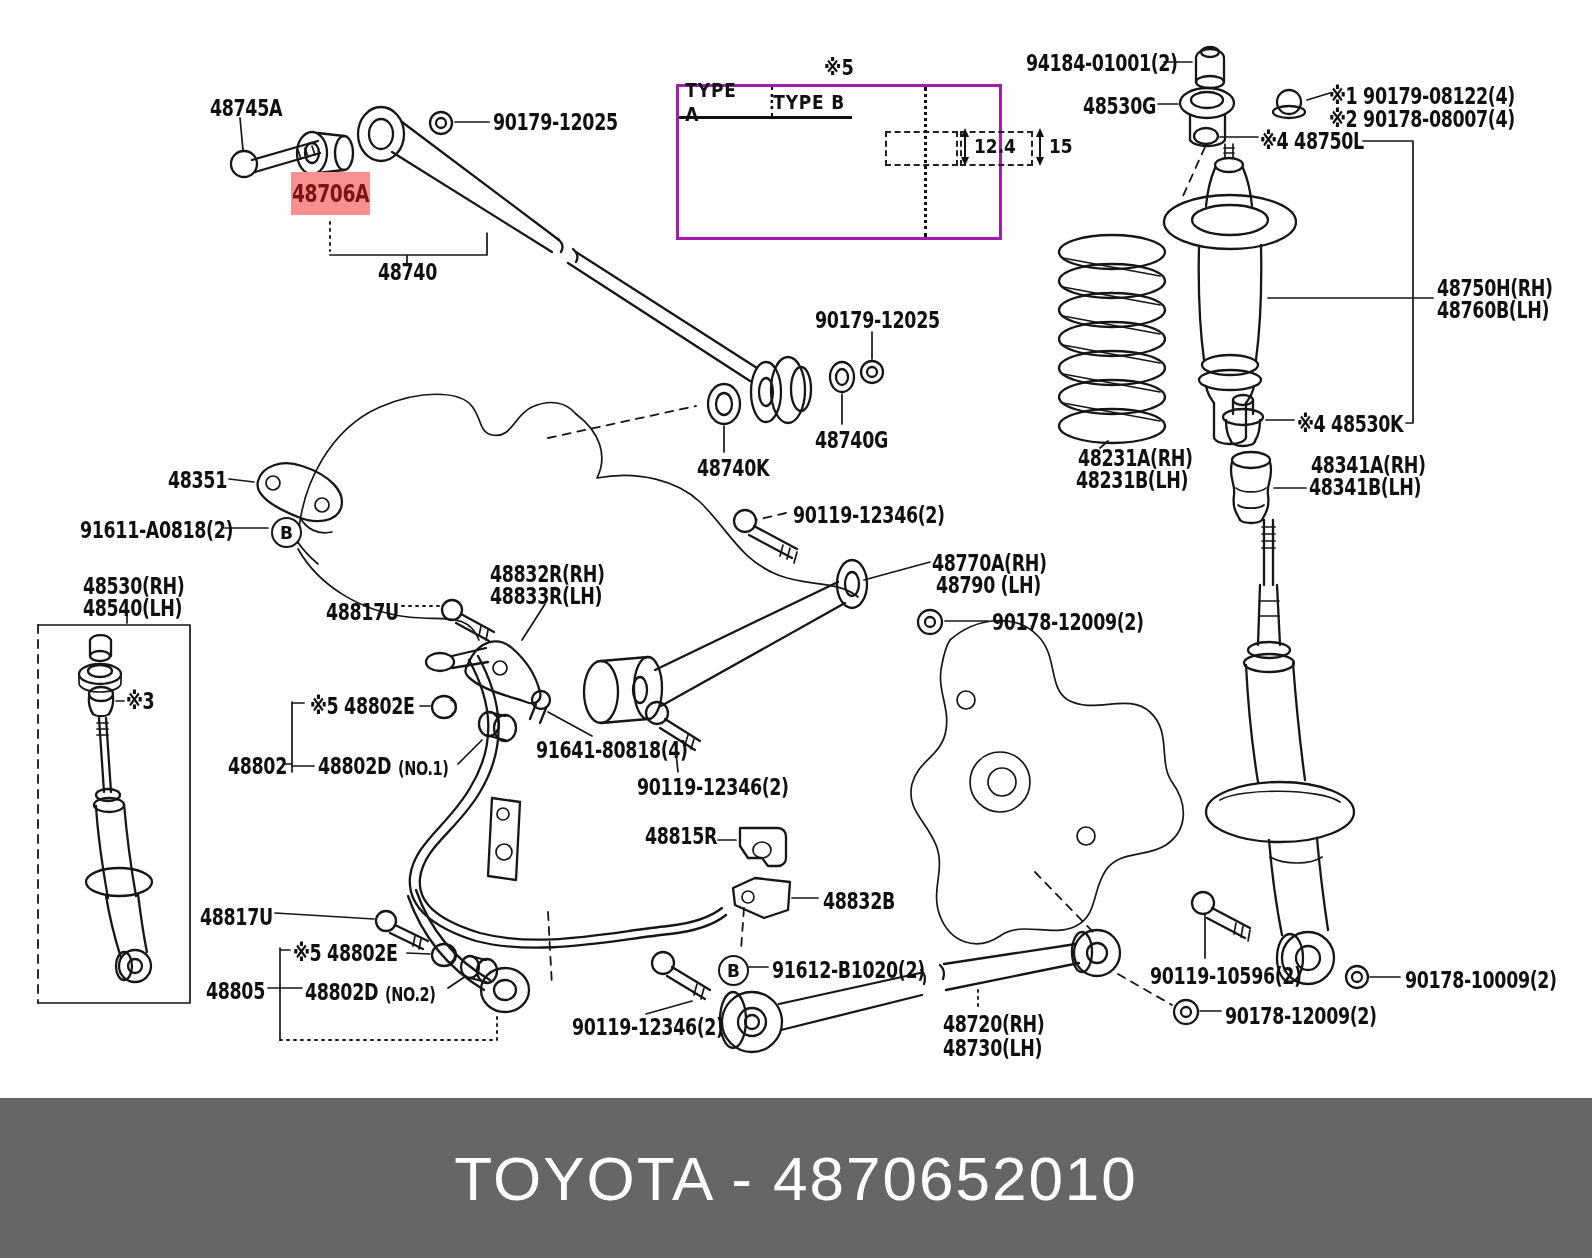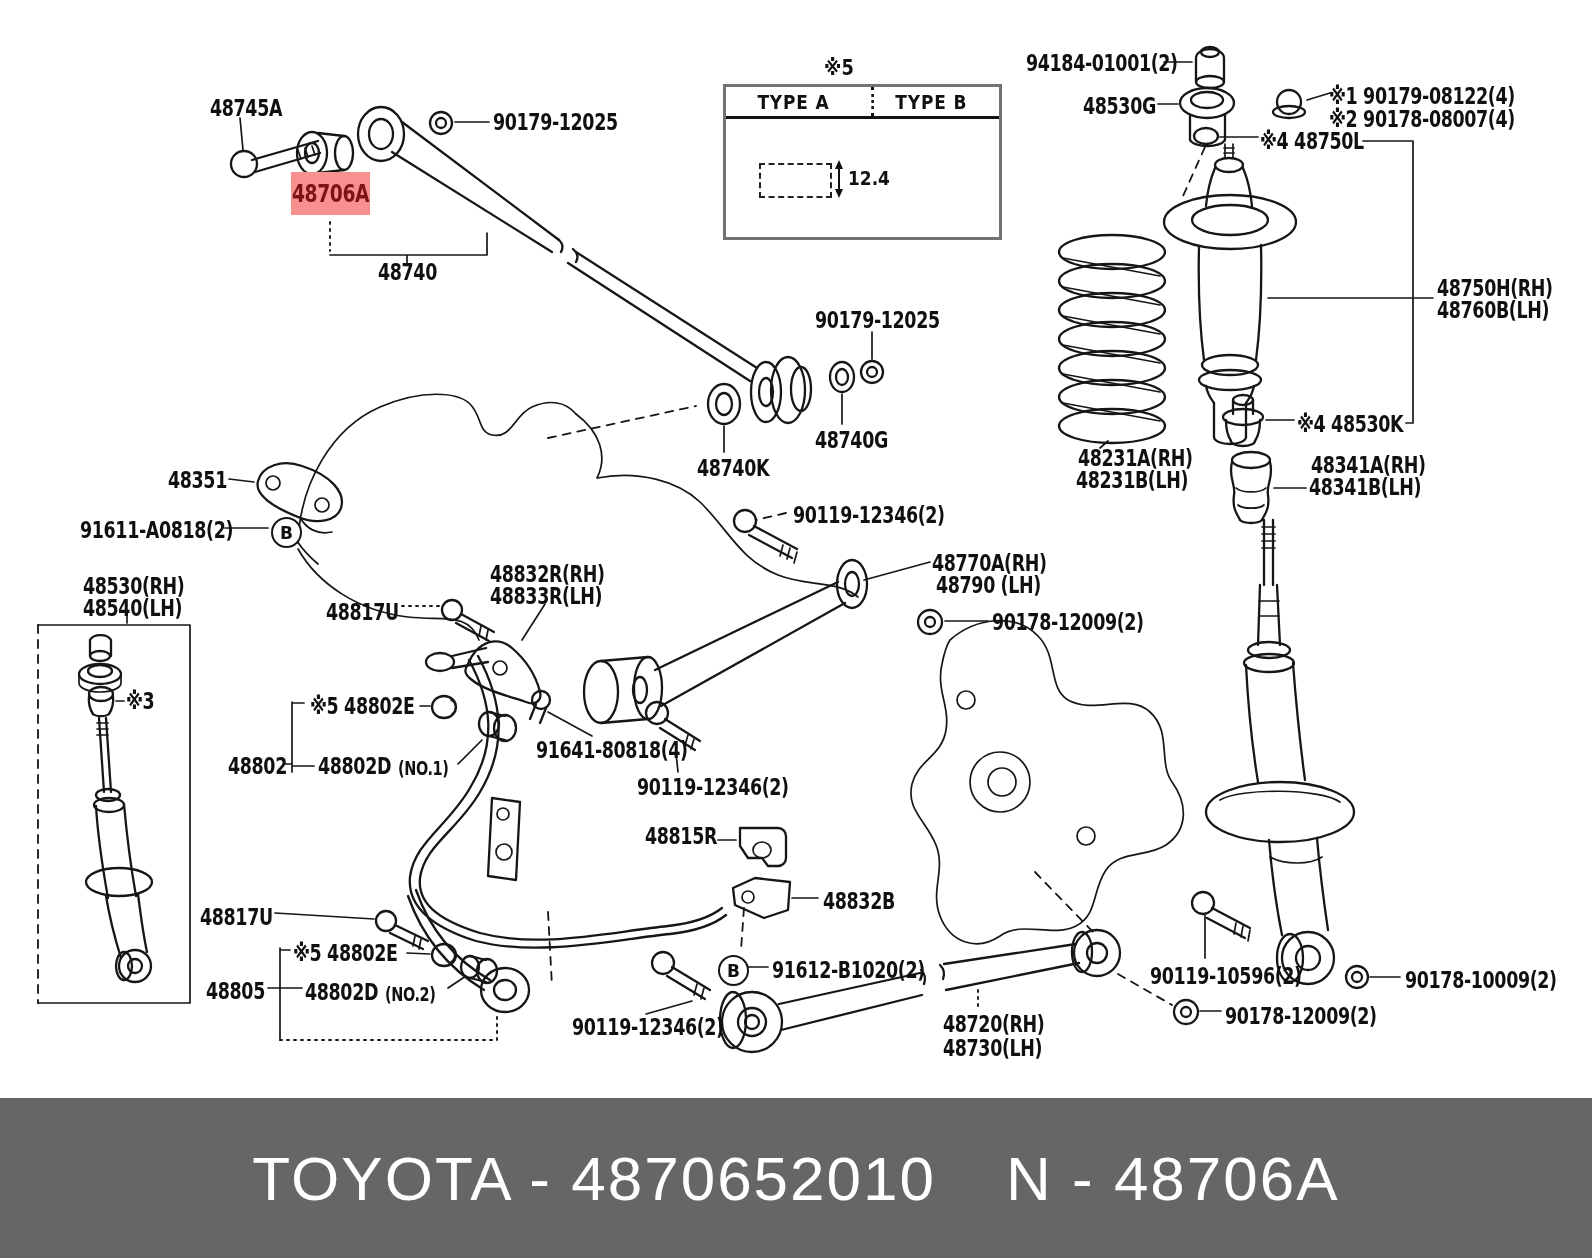--- a/index.html
+++ b/index.html
@@ -19,21 +19,21 @@
   #highlight-box{position:absolute;left:291px;top:172px;width:79px;height:43px;
                  display:flex;align-items:center;justify-content:center;}
   #highlight-box span{font-weight:bold;font-size:24px;letter-spacing:-0.5px;
                       transform:scaleX(0.78);white-space:pre;}
   .bcircle{position:absolute;width:27px;height:27px;border:2.5px solid #161616;border-radius:50%;
            display:flex;align-items:center;justify-content:center;
            font-weight:bold;font-size:17px;color:#101010;background:#fff;}
   
   #type-table{position:absolute;left:676px;top:56px;width:326px;}
   #type-title{text-align:center;font-weight:bold;font-size:21px;transform:scaleX(0.85);}
-  #type-grid{margin-top:4px;border:3px solid #737373;height:150px;display:flex;flex-direction:column;margin-left:47px;}
+  #type-grid{margin-top:4px;border:3px solid #a21caf;height:150px;display:flex;}
   #type-head{display:flex;height:29px;border-bottom:3px solid #111;}
   #type-head .th{flex:1;display:flex;align-items:center;justify-content:center;
                  font-weight:bold;font-size:20px;letter-spacing:1px;transform:scaleX(0.85);}
   #type-body{display:flex;flex:1;}
   .tcell{flex:1;position:relative;text-decoration:underline;}
   .tcell + .tcell{border-left:3px dotted #111;}
   #type-head .th + .th{border-left:0;}
   .dim-rect{position:absolute;left:33px;top:44px;width:69px;height:31px;border:2px dashed #222;}
   .dim-arrow{position:absolute;left:106px;top:41px;}
   .dim-val{position:absolute;left:122px;top:47px;font-weight:bold;font-size:20px;
@@ -390,24 +390,32 @@
         <div id="type-body">
           <div class="tcell">
             <div class="dim-rect"></div>
             <svg class="dim-arrow" width="14" height="38">
               <line x1="7" y1="4" x2="7" y2="34" stroke="#111" stroke-width="2"></line>
               <polygon points="7,0 3,9 11,9" fill="#111"></polygon>
               <polygon points="7,38 3,29 11,29" fill="#111"></polygon>
             </svg>
             <span class="dim-val">12.4</span>
           </div>
+          <div class="tcell">
+            <div class="dim-rect"></div>
+            <svg class="dim-arrow" width="14" height="38">
+              <line x1="7" y1="4" x2="7" y2="34" stroke="#111" stroke-width="2"></line>
+              <polygon points="7,0 3,9 11,9" fill="#111"></polygon>
+              <polygon points="7,38 3,29 11,29" fill="#111"></polygon>
+            </svg>
+            <span class="dim-val">15</span>
+          </div>
         </div>
       </div>
     </div>
 
     <div id="diagram-id">480953-K</div>
   </div>
 
   <div class="footer" style="background: rgb(102, 102, 102); color: rgb(255, 255, 255);">
     <span>TOYOTA - 4870652010</span>
-    <span>N - 48706A</span>
   </div>
 </div>
 
 </body></html>

